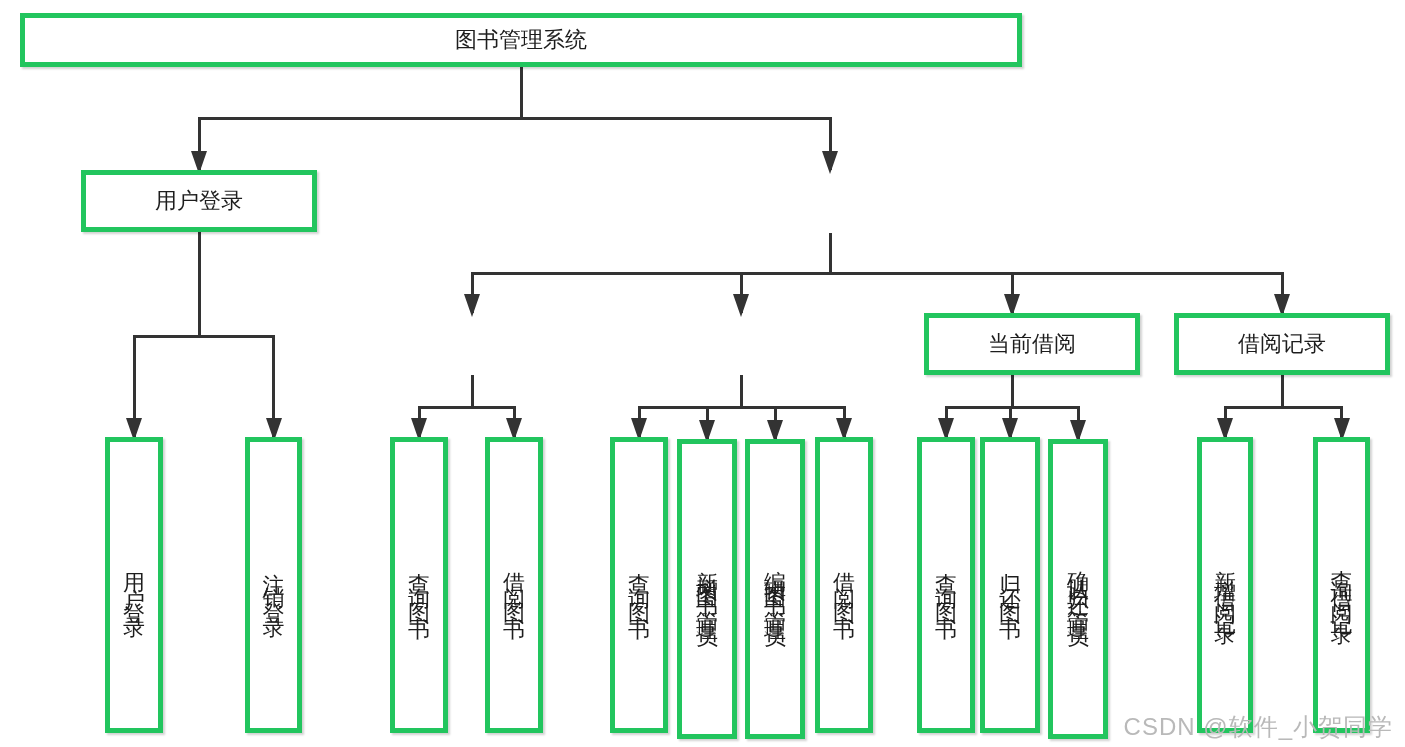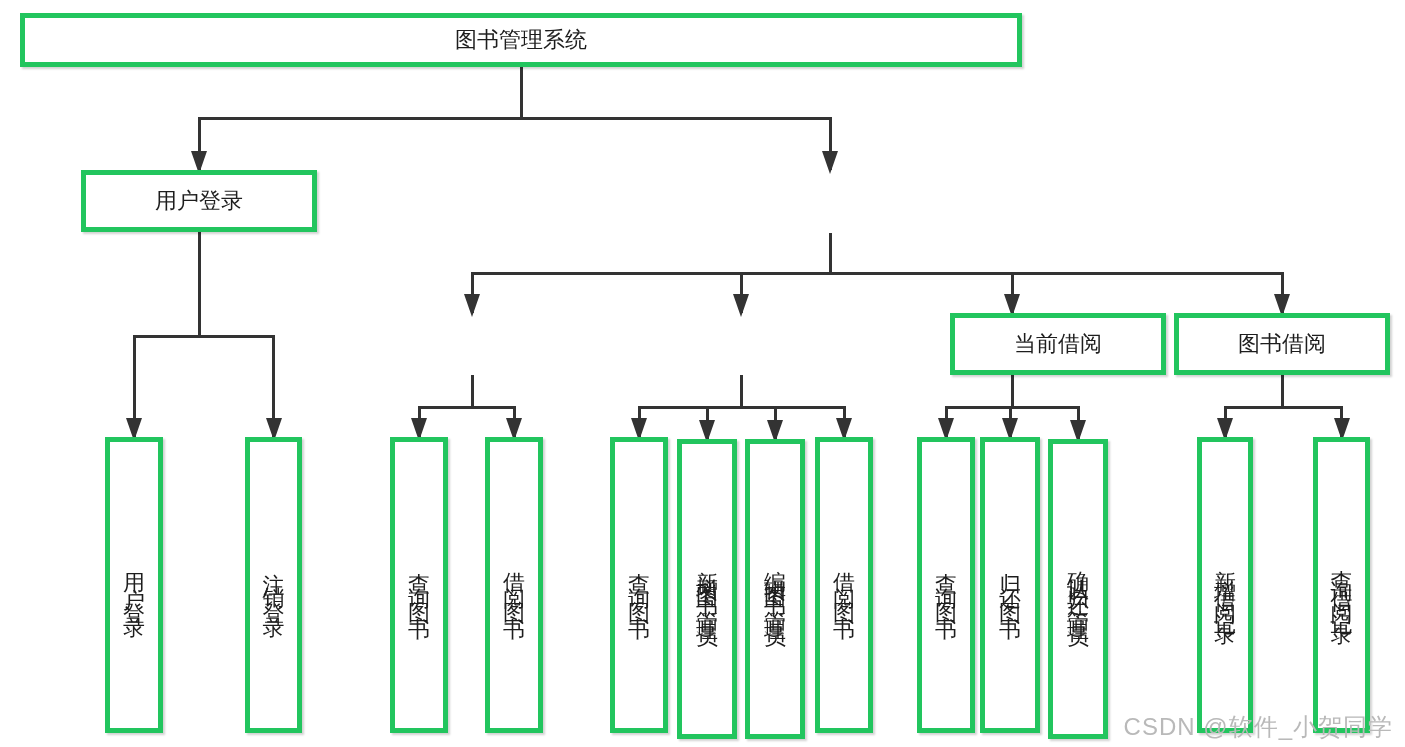--- a/index.html
+++ b/index.html
@@ -56,25 +56,25 @@
 <body>
 
 <div id="stage">
   <div class="watermark">CSDN @软件_小贺同学</div>
 <div class="node" style="left: 20px; top: 13px; width: 1002px; height: 54px;">
       <span>图书管理系统</span>
     </div>
     <div class="node" style="left: 81px; top: 170px; width: 236px; height: 62px;">
       <span>用户登录</span>
     </div>
-    <div class="node" style="left: 950px; top: 313px; width: 216px; height: 62px;">
+    <div class="node" style="left: 924px; top: 313px; width: 216px; height: 62px;">
       <span>当前借阅</span>
     </div>
     <div class="node" style="left: 1174px; top: 313px; width: 216px; height: 62px;">
-      <span>图书借阅</span>
+      <span>借阅记录</span>
     </div>
     <div class="node vertical" style="left: 105px; top: 437px; width: 58px; height: 296px;">
       <span style="letter-spacing: 15px;">用户登录</span>
     </div>
     <div class="node vertical" style="left: 245px; top: 437px; width: 57px; height: 296px;">
       <span style="letter-spacing: 15px;">注销登录</span>
     </div>
     <div class="node vertical" style="left: 390px; top: 437px; width: 58px; height: 296px;">
       <span style="letter-spacing: 15px;">查询图书</span>
     </div>

